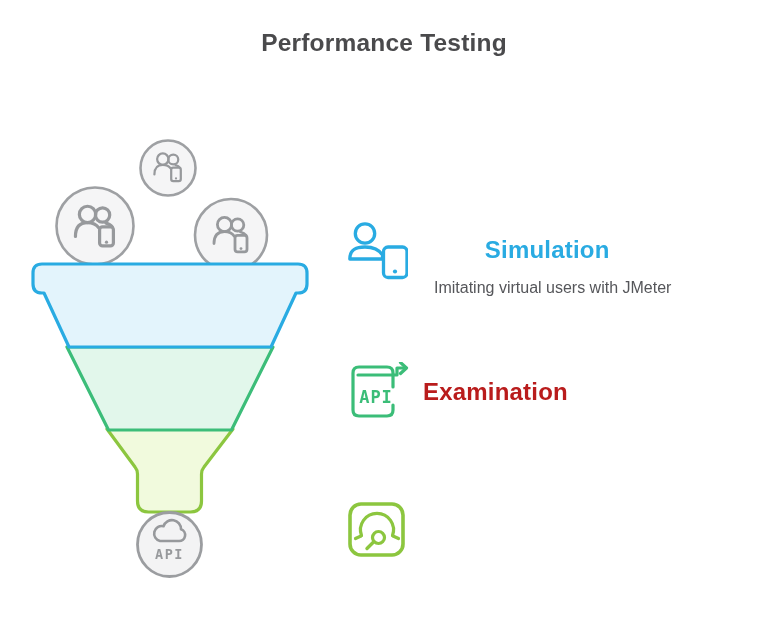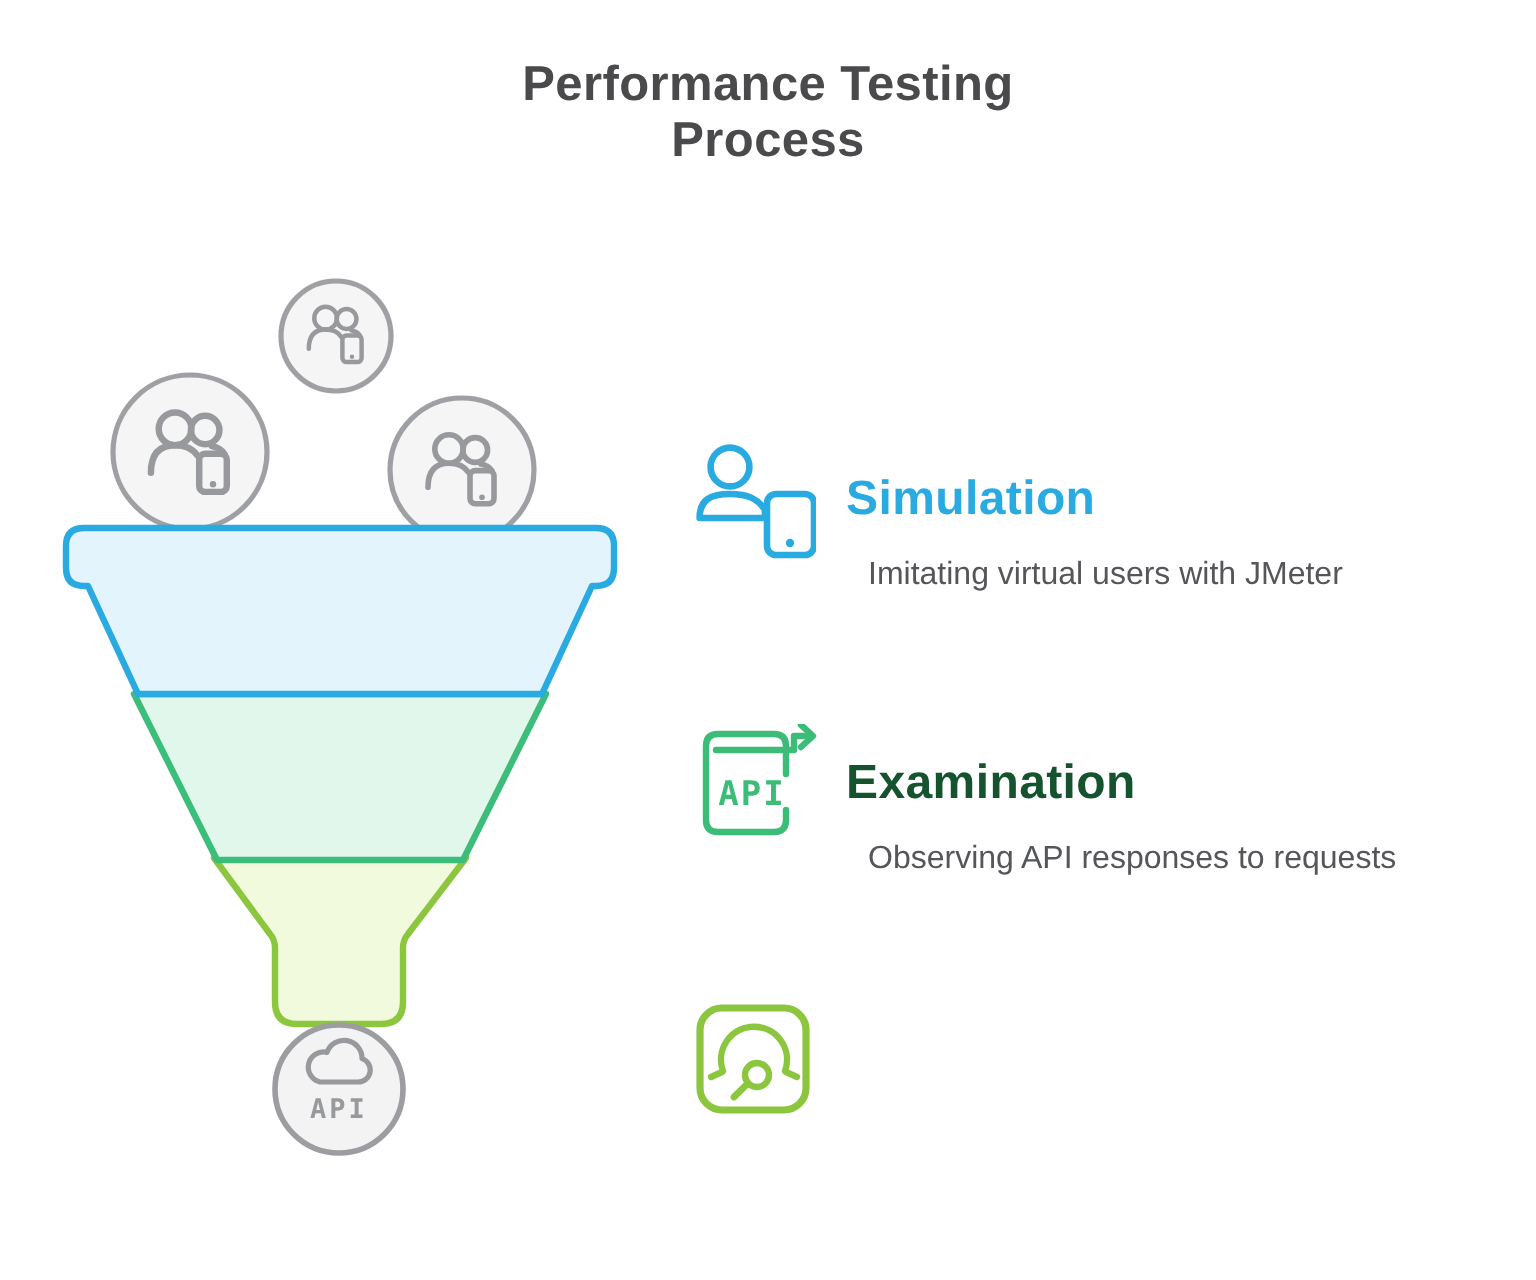--- a/index.html
+++ b/index.html
@@ -11,32 +11,31 @@
     position:absolute;top:29px;left:0;right:0;text-align:center;
     font-size:24.5px;font-weight:bold;line-height:27.5px;color:#4a4a4c;letter-spacing:.2px;
   }
   .funnel-svg{position:absolute;left:0;top:0;}
   .step-row{position:absolute;left:348px;display:flex;align-items:flex-start;}
   #row-simulation{top:220px;}
   #row-examination{top:362px;}
   #row-optimization{top:502px;}
   .step-icon{width:64px;flex:none;}
   .step-text{margin-left:11px;margin-top:15px;}
-  .step-heading{font-size:24px;font-weight:bold;line-height:30px;margin:0;letter-spacing:.2px;}
+  .step-heading{font-size:24px;font-weight:bold;line-height:30px;margin:0;letter-spacing:.2px;text-align:center;}
   .step-desc{font-size:16px;line-height:19px;color:#55565a;margin:13px 0 0 11px;}
   .mono{font-family:"DejaVu Sans Mono","Liberation Mono",monospace;font-weight:bold;}
 </style>
 </head>
 <body>
 
 <div class="canvas">
 
   <div class="title">
     <div>Performance Testing</div>
-    <div>Process</div>
   </div>
 
   <svg class="funnel-svg" width="340" height="640" viewBox="0 0 340 640">
 
     <g stroke="#9ea0a3" stroke-width="2.6" fill="#f5f5f6">
       <circle cx="95" cy="226" r="38.5"></circle>
       <circle cx="168" cy="168" r="27.5"></circle>
       <circle cx="231" cy="235" r="36"></circle>
     </g>
 
@@ -106,22 +105,21 @@
       <svg width="64" height="60" viewBox="0 0 64 60">
         <g stroke="#3bbd78" stroke-width="3.2" fill="none" stroke-linecap="round" stroke-linejoin="round">
           <path d="M 45 25 L 45 11 Q 45 5 39 5 L 11 5 Q 5 5 5 11 L 5 48 Q 5 54 11 54 L 39 54 Q 45 54 45 48 L 45 43"></path>
           <path d="M 10 13 H 49 V 6 H 56"></path>
           <path d="M 52.5 0.5 L 58.5 6 L 52.5 11.5"></path>
         </g>
         <text x="28" y="40.5" text-anchor="middle" class="mono" font-size="17" fill="#3bbd78" letter-spacing="1">API</text>
       </svg>
     </div>
     <div class="step-text">
-      <h2 class="step-heading" style="color: #14532d;">Examination</h2>
-      <p class="step-desc">Observing API responses to requests</p>
+      <h2 class="step-heading" style="color: #b91c1c;">Examination</h2>
     </div>
   </div>
 
   <div class="step-row" id="row-optimization">
     <div class="step-icon">
       <svg width="58" height="56" viewBox="0 0 58 56">
         <g stroke="#8cc63f" fill="none" stroke-linecap="round" stroke-linejoin="round">
           <rect x="2" y="2" width="53" height="51" rx="11" stroke-width="3.6"></rect>
           <path d="M 13.5 33.5 A 16.5 16.5 0 1 1 44.5 33.5" stroke-width="3.2"></path>
           <path d="M 13 34 L 7.5 36.5" stroke-width="3.2"></path>

